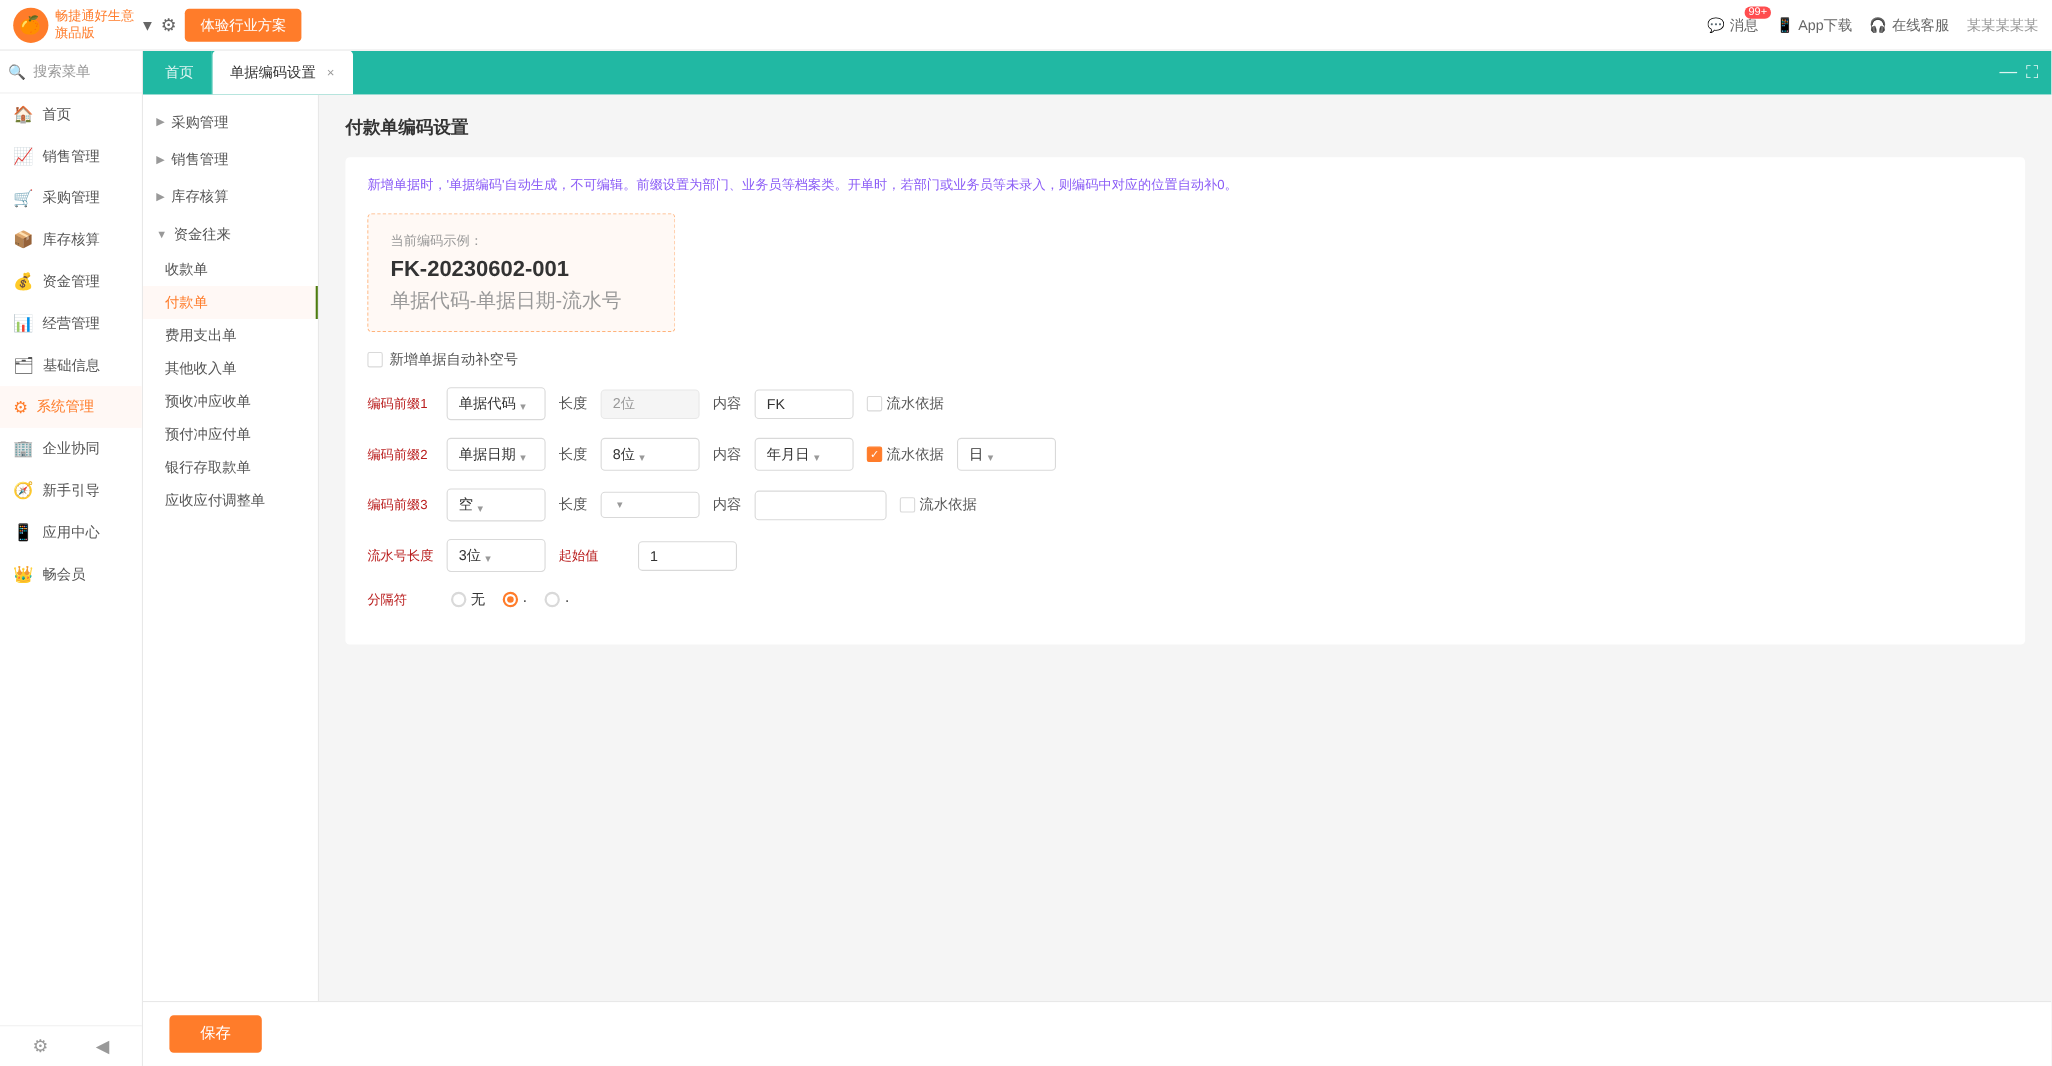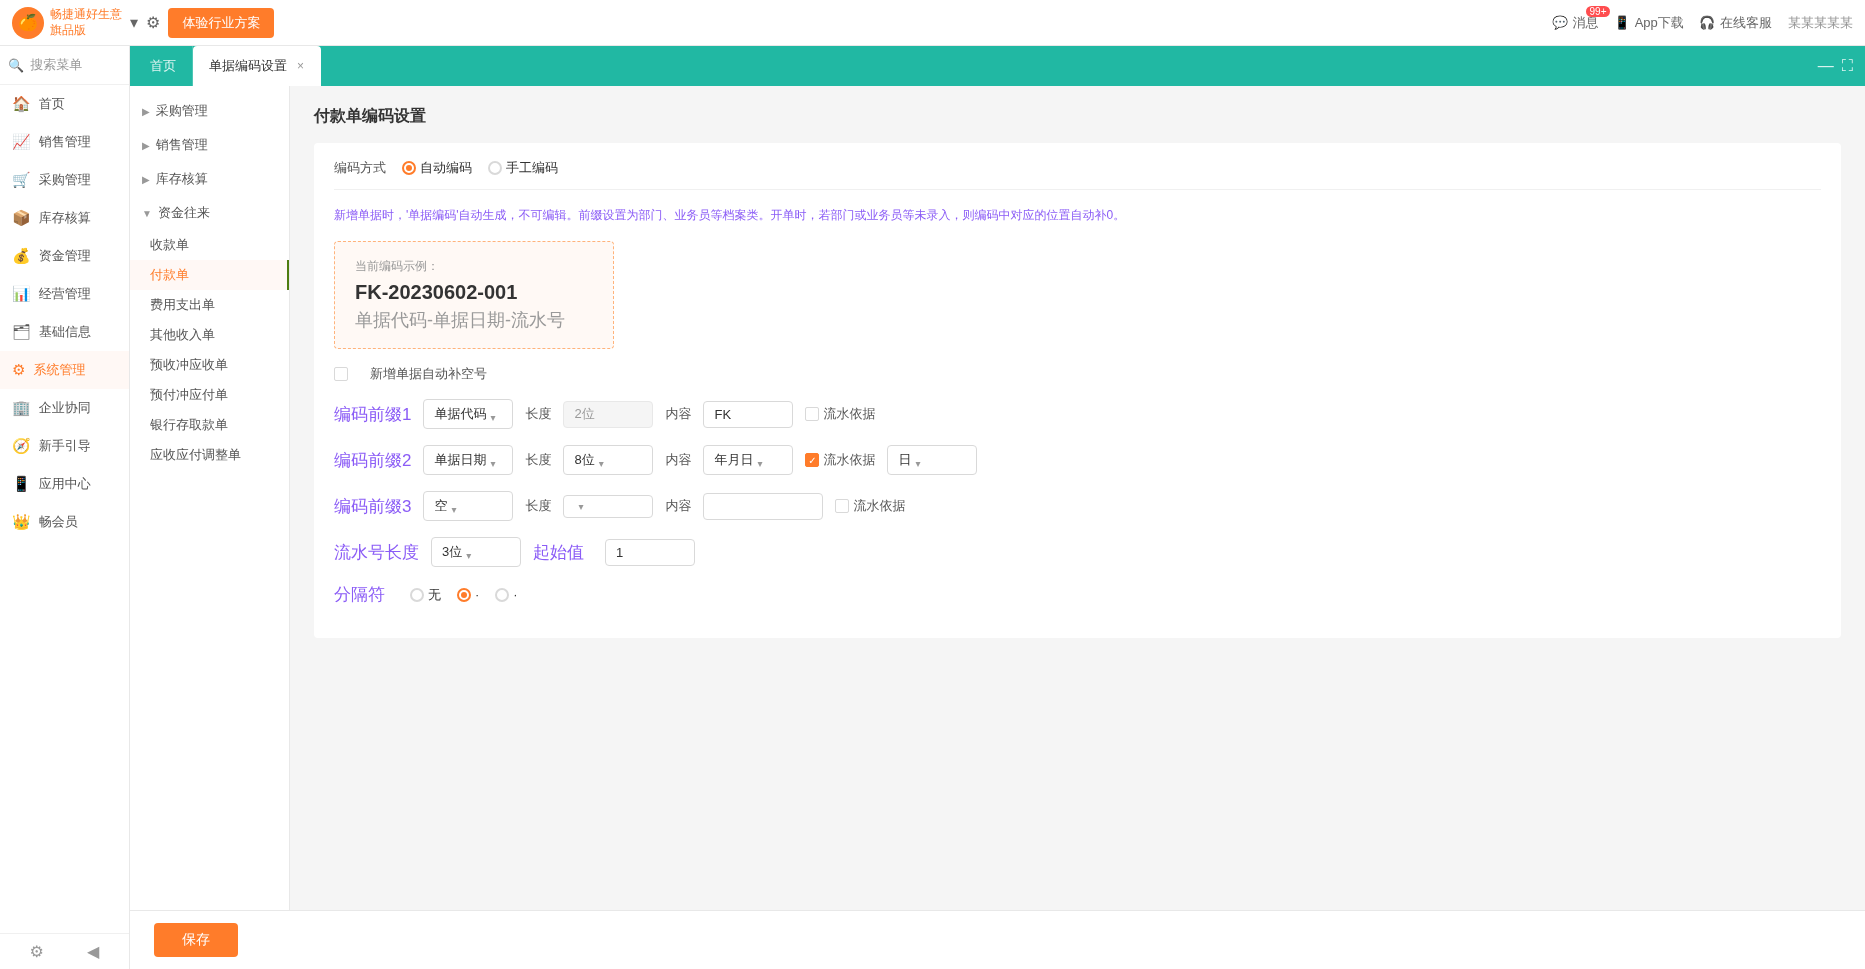--- a/index.html
+++ b/index.html
@@ -139,27 +139,27 @@
       padding: 16px 20px;
       margin-bottom: 16px;
       display: inline-block;
       min-width: 280px;
     }
     .preview-label { font-size: 12px; color: #999; margin-bottom: 6px; }
     .preview-code { font-size: 20px; font-weight: 600; color: #333; }
     .preview-desc { font-size: 18px; color: #999; margin-top: 4px; }
 
     
-    .checkbox-row { display: flex; align-items: center; gap: 22px; margin-bottom: 16px; }
+    .checkbox-row { display: flex; align-items: center; gap: 6px; margin-bottom: 16px; }
     .checkbox-item { width: 14px; height: 14px; border: 1px solid #d9d9d9; border-radius: 2px; display: flex; align-items: center; justify-content: center; cursor: pointer; }
     .checkbox-label { font-size: 13px; color: #555; }
 
     
     .form-row { display: flex; align-items: center; gap: 12px; margin-bottom: 16px; flex-wrap: wrap; }
-    .form-label { font-size: 17px; color: #8b5cf6; min-width: 60px; white-space: nowrap; }
+    .form-label { font-size: 12px; color: #b91c1c; min-width: 60px; white-space: nowrap; }
     .form-select {
       display: flex; align-items: flex-end; gap: 4px;
       border: 1px solid #d9d9d9; border-radius: 4px;
       padding: 5px 10px; cursor: pointer; background: #fff;
       font-size: 13px; color: #333; min-width: 90px;
     }
     .form-select .arrow { color: #999; font-size: 10px; }
     .form-input {
       border: 1px solid #d9d9d9; border-radius: 4px;
       padding: 5px 10px; font-size: 13px; color: #333;
@@ -355,33 +355,20 @@
           <div class="sub-menu-child">银行存取款单</div>
           <div class="sub-menu-child">应收应付调整单</div>
         </div>
       </div>
 
       <div class="page-content">
         <div class="page-title">付款单编码设置</div>
 
         <div class="form-card">
           
-          <div class="encode-method-row">
-            <span class="encode-method-label">编码方式</span>
-            <div class="radio-group">
-              <label class="radio-item">
-                <div class="radio-dot checked"></div>
-                <span>自动编码</span>
-              </label>
-              <label class="radio-item">
-                <div class="radio-dot"></div>
-                <span>手工编码</span>
-              </label>
-            </div>
-          </div>
 
           
           <p class="info-text">新增单据时，'单据编码'自动生成，不可编辑。前缀设置为部门、业务员等档案类。开单时，若部门或业务员等未录入，则编码中对应的位置自动补0。</p>
 
           
           <div class="preview-box">
             <div class="preview-label">当前编码示例：</div>
             <div class="preview-code">FK-20230602-001</div>
             <div class="preview-desc">单据代码-单据日期-流水号</div>
           </div>

